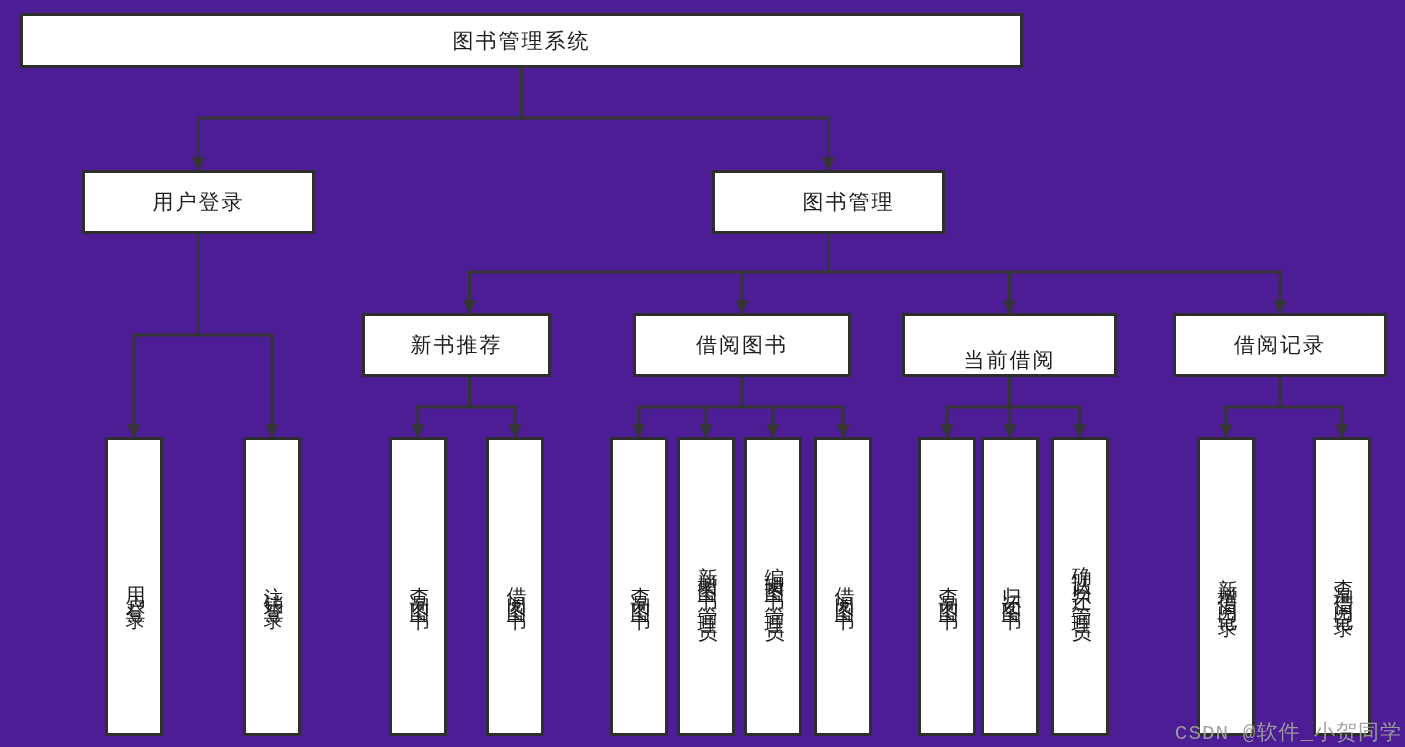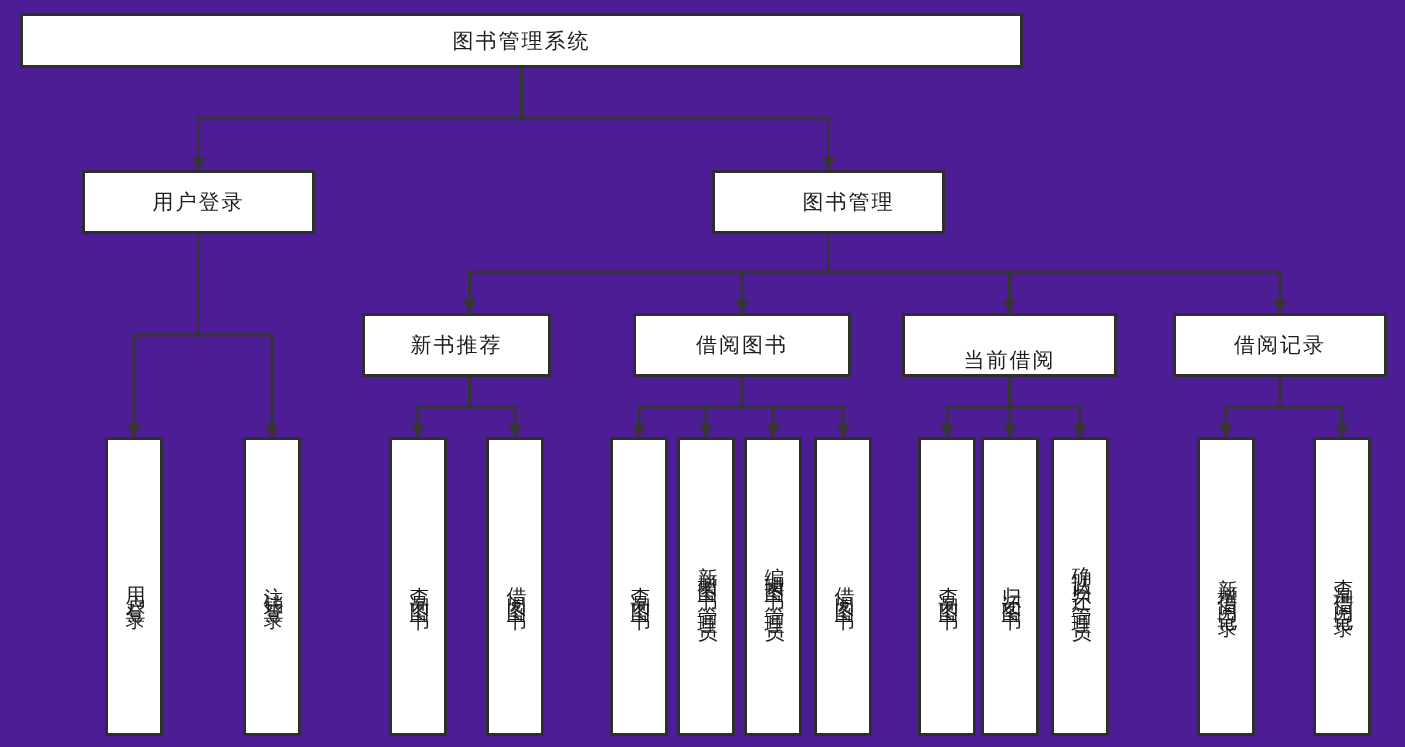--- a/index.html
+++ b/index.html
@@ -214,13 +214,14 @@
   <div class="box leaf l-11">
     <span class="vlabel">确认归还（管理员）</span>
   </div>
   <div class="box leaf l-12">
     <span class="vlabel">新增借阅记录</span>
   </div>
   <div class="box leaf l-13">
     <span class="vlabel">查询借阅记录</span>
   </div>
 
+  <div class="watermark">CSDN @软件_小贺同学</div>
 </div>
 
 </body></html>

